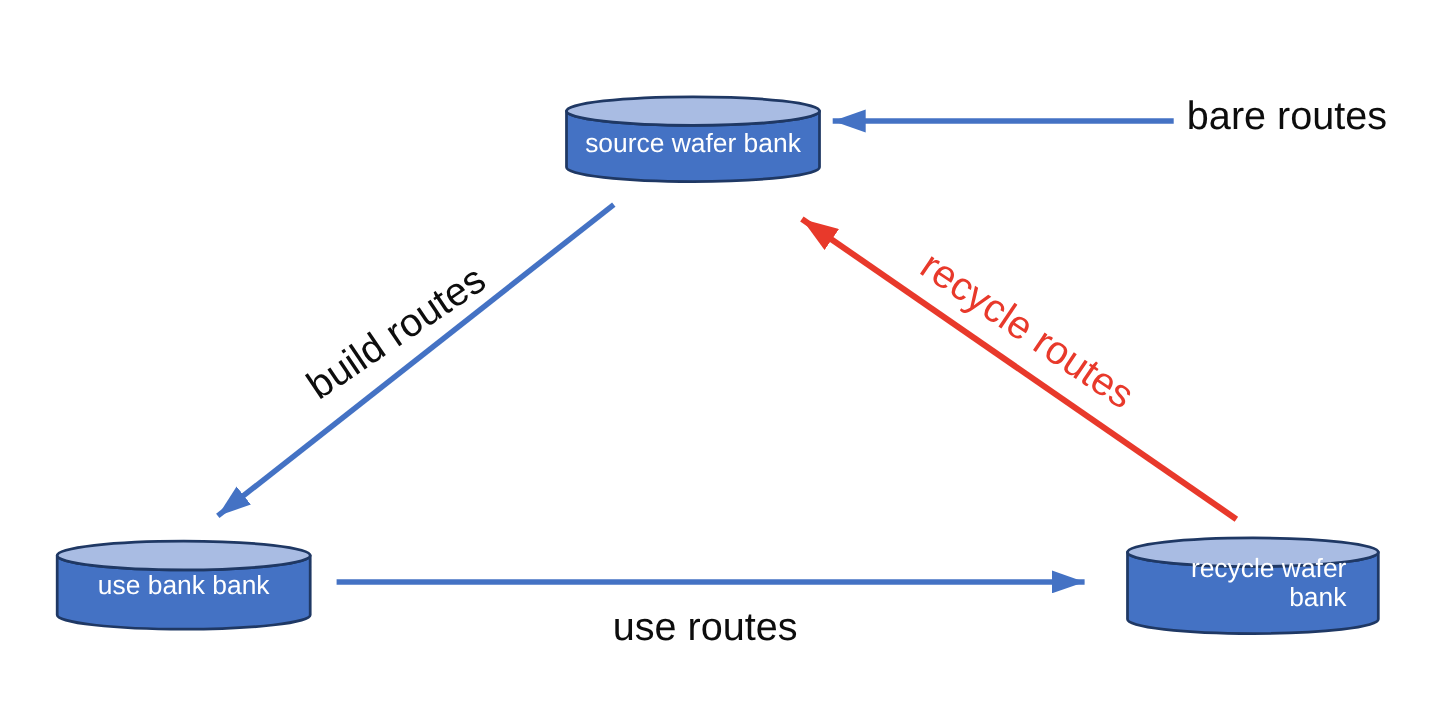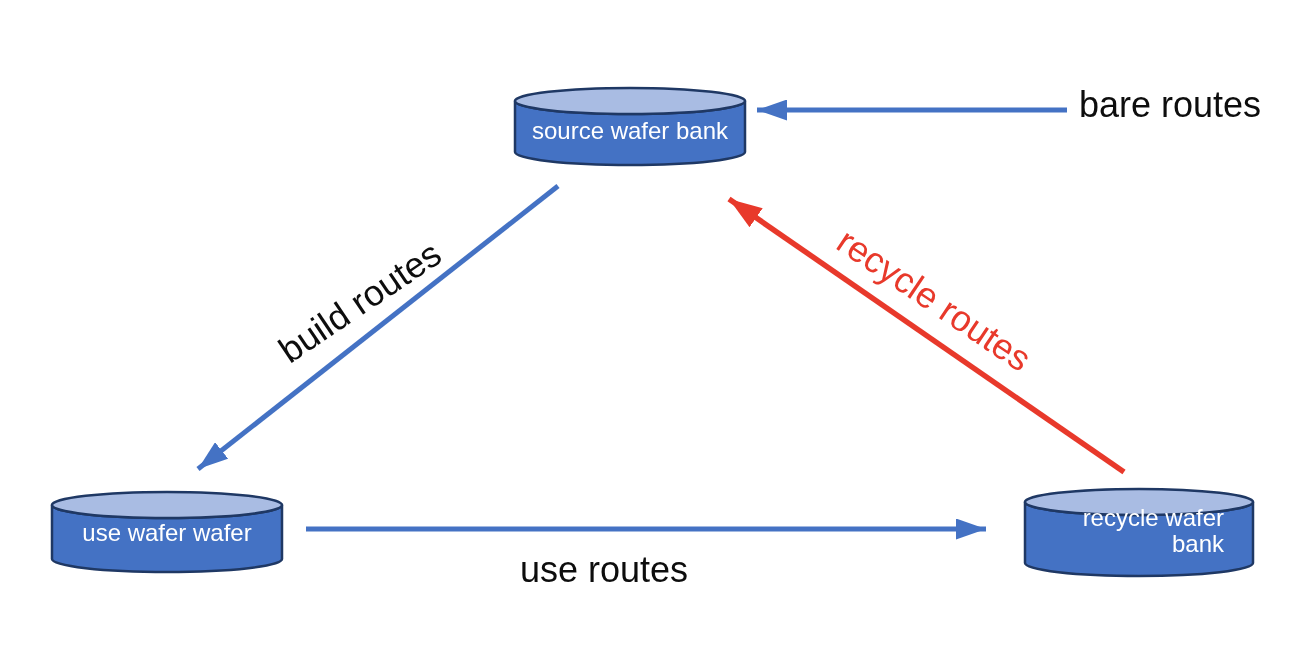--- a/index.html
+++ b/index.html
@@ -67,21 +67,21 @@
     left: 1139px; top: 531px;
     white-space: normal;
     width: 170px;
     text-align: right;
   }
   .label-bare    { left: 1170px; top: 105px; }
   .label-build   {
     left: 360px; top: 302px;
     transform: translate(-50%, -50%) rotate(-34deg);
   }
-  .label-useroutes { left: 604px; top: 570px; }
+  .label-useroutes { left: 641px; top: 570px; }
   .label-recycleroutes {
     left: 934px; top: 300px;
     transform: translate(-50%, -50%) rotate(34deg);
     color: var(--arrow-red, #e8392b);
   }
 </style>
 </head>
 <body>
 
 <div id="canvas">
@@ -111,21 +111,21 @@
       <ellipse class="cyl-top" cx="167" cy="505" rx="115" ry="13"></ellipse>
     </g>
 
     <g>
       <path class="cyl-body" d="M1025,502 A114,13 0 0 0 1253,502 L1253,563 A114,13 0 0 1 1025,563 Z"></path>
       <ellipse class="cyl-top" cx="1139" cy="502" rx="114" ry="13"></ellipse>
     </g>
   </svg>
 
   <div class="label node-label label-source">source wafer bank</div>
-  <div class="label node-label label-use">use wafer wafer</div>
+  <div class="label node-label label-use">use bank bank</div>
   <div class="label node-label label-recycle">recycle wafer bank</div>
 
   <div class="label edge-label label-bare">bare routes</div>
   <div class="label edge-label label-build">build routes</div>
   <div class="label edge-label label-useroutes">use routes</div>
   <div class="label edge-label label-recycleroutes">recycle routes</div>
 
 </div>
 
 </body></html>

